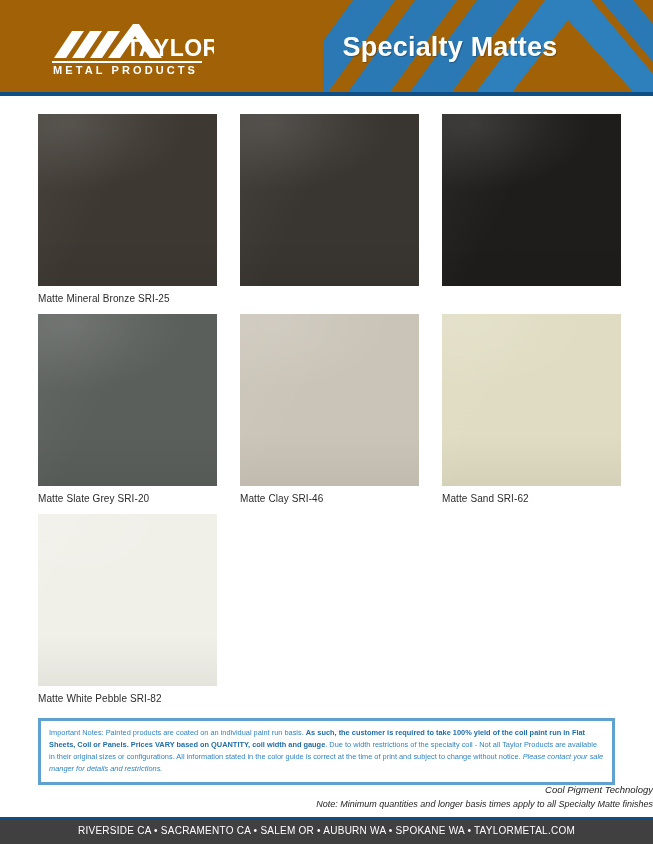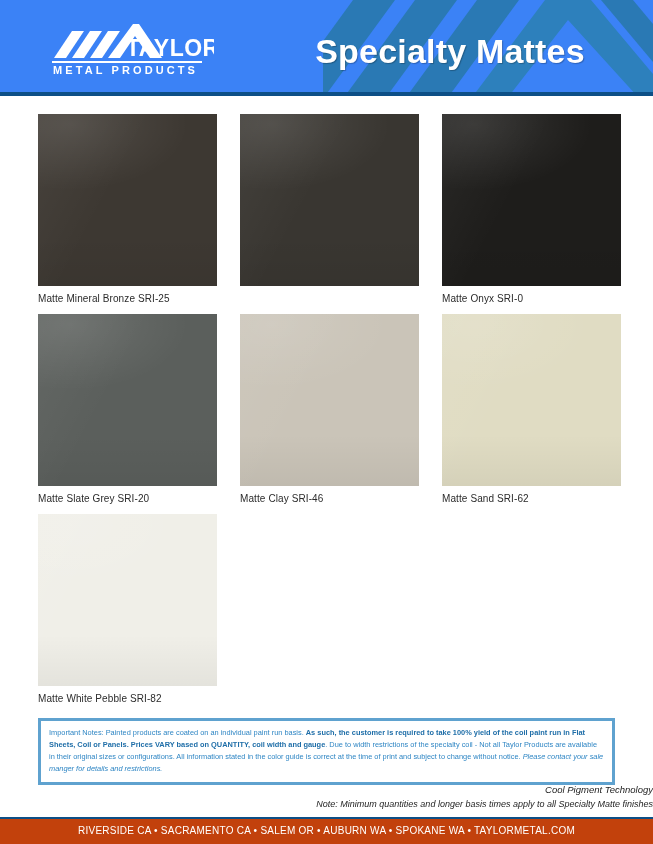--- a/index.html
+++ b/index.html
@@ -50,21 +50,21 @@
     height: 56px;
   }
   .logo svg { display: block; }
   .banner-title {
     position: absolute;
     left: 265px;
     top: 34px;
     width: 370px;
     text-align: center;
     color: #ffffff;
-    font-size: 34px;
+    font-size: 27px;
     font-weight: bold;
     letter-spacing: 0.2px;
     line-height: 1;
     text-shadow: 1px 1px 1px rgba(0,0,0,0.25);
   }
 
   
   .sheet {
     position: relative;
     width: 653px;
@@ -161,21 +161,21 @@
     left: 0;
     top: 0;
     width: 653px;
     height: 2px;
     background: #0d4f86;
   }
 </style>
 </head>
 <body>
 
-<div class="banner" style="background-color: #3b82f6;">
+<div class="banner" style="background-color: #a16207;">
 
   <div class="banner-stripes">
     <svg width="330" height="96" viewBox="0 0 330 96">
       <g fill="#2a79b4">
         <polygon points="30,0 72,0 2,96 -40,96"></polygon>
         <polygon points="92,0 134,0 64,96 22,96"></polygon>
         <polygon points="154,0 196,0 126,96 84,96"></polygon>
       </g>
       <g fill="#2d80bc">
         <polygon points="222,0 268,0 330,74 330,96 314,96 245,20 186,96 150,96"></polygon>
@@ -217,21 +217,20 @@
       <div class="swatch-label">Matte Mineral Bronze SRI-25</div>
     </div>
 
     <div class="swatch-cell">
       <div class="swatch-chip" style="background-color: rgb(57, 54, 49);"></div>
     </div>
 
 
     <div class="swatch-cell">
       <div class="swatch-chip" style="background-color: rgb(30, 29, 27);"></div>
-      <div class="swatch-label">Matte Onyx SRI-0</div>
     </div>
 
     <div class="swatch-cell">
       <div class="swatch-chip" style="background-color: rgb(91, 95, 92);"></div>
       <div class="swatch-label">Matte Slate Grey SRI-20</div>
     </div>
 
     <div class="swatch-cell">
       <div class="swatch-chip" style="background-color: rgb(202, 196, 184);"></div>
       <div class="swatch-label">Matte Clay SRI-46</div>
@@ -252,16 +251,16 @@
 
 <div class="notes-box" style="border-color: rgb(95, 162, 207); color: rgb(47, 134, 196);">
   <span>Important Notes: Painted products are coated on an individual paint run basis. </span><b>As such, the customer is required to take 100% yield of the coil paint run in Flat Sheets, Coil or Panels. Prices VARY based on QUANTITY, coil width and gauge</b><span>. Due to width restrictions of the specialty coil - Not all Taylor Products are available in their original sizes or configurations. All information stated in the color guide is correct at the time of print and subject to change without notice. </span><i>Please contact your sale manger for details and restrictions.</i>
 </div>
 
 <div class="footnotes">
   <div class="footnote-1">Cool Pigment Technology</div>
   <div class="footnote-2">Note: Minimum quantities and longer basis times apply to all Specialty Matte finishes</div>
 </div>
 
-<div class="footer-bar" style="background-color: #c2410c;">
+<div class="footer-bar" style="background-color: #404040;">
   <div class="rule"></div>
   <span>RIVERSIDE CA • SACRAMENTO CA • SALEM OR • AUBURN WA • SPOKANE WA • TAYLORMETAL.COM</span>
 </div>
 
 </body></html>

